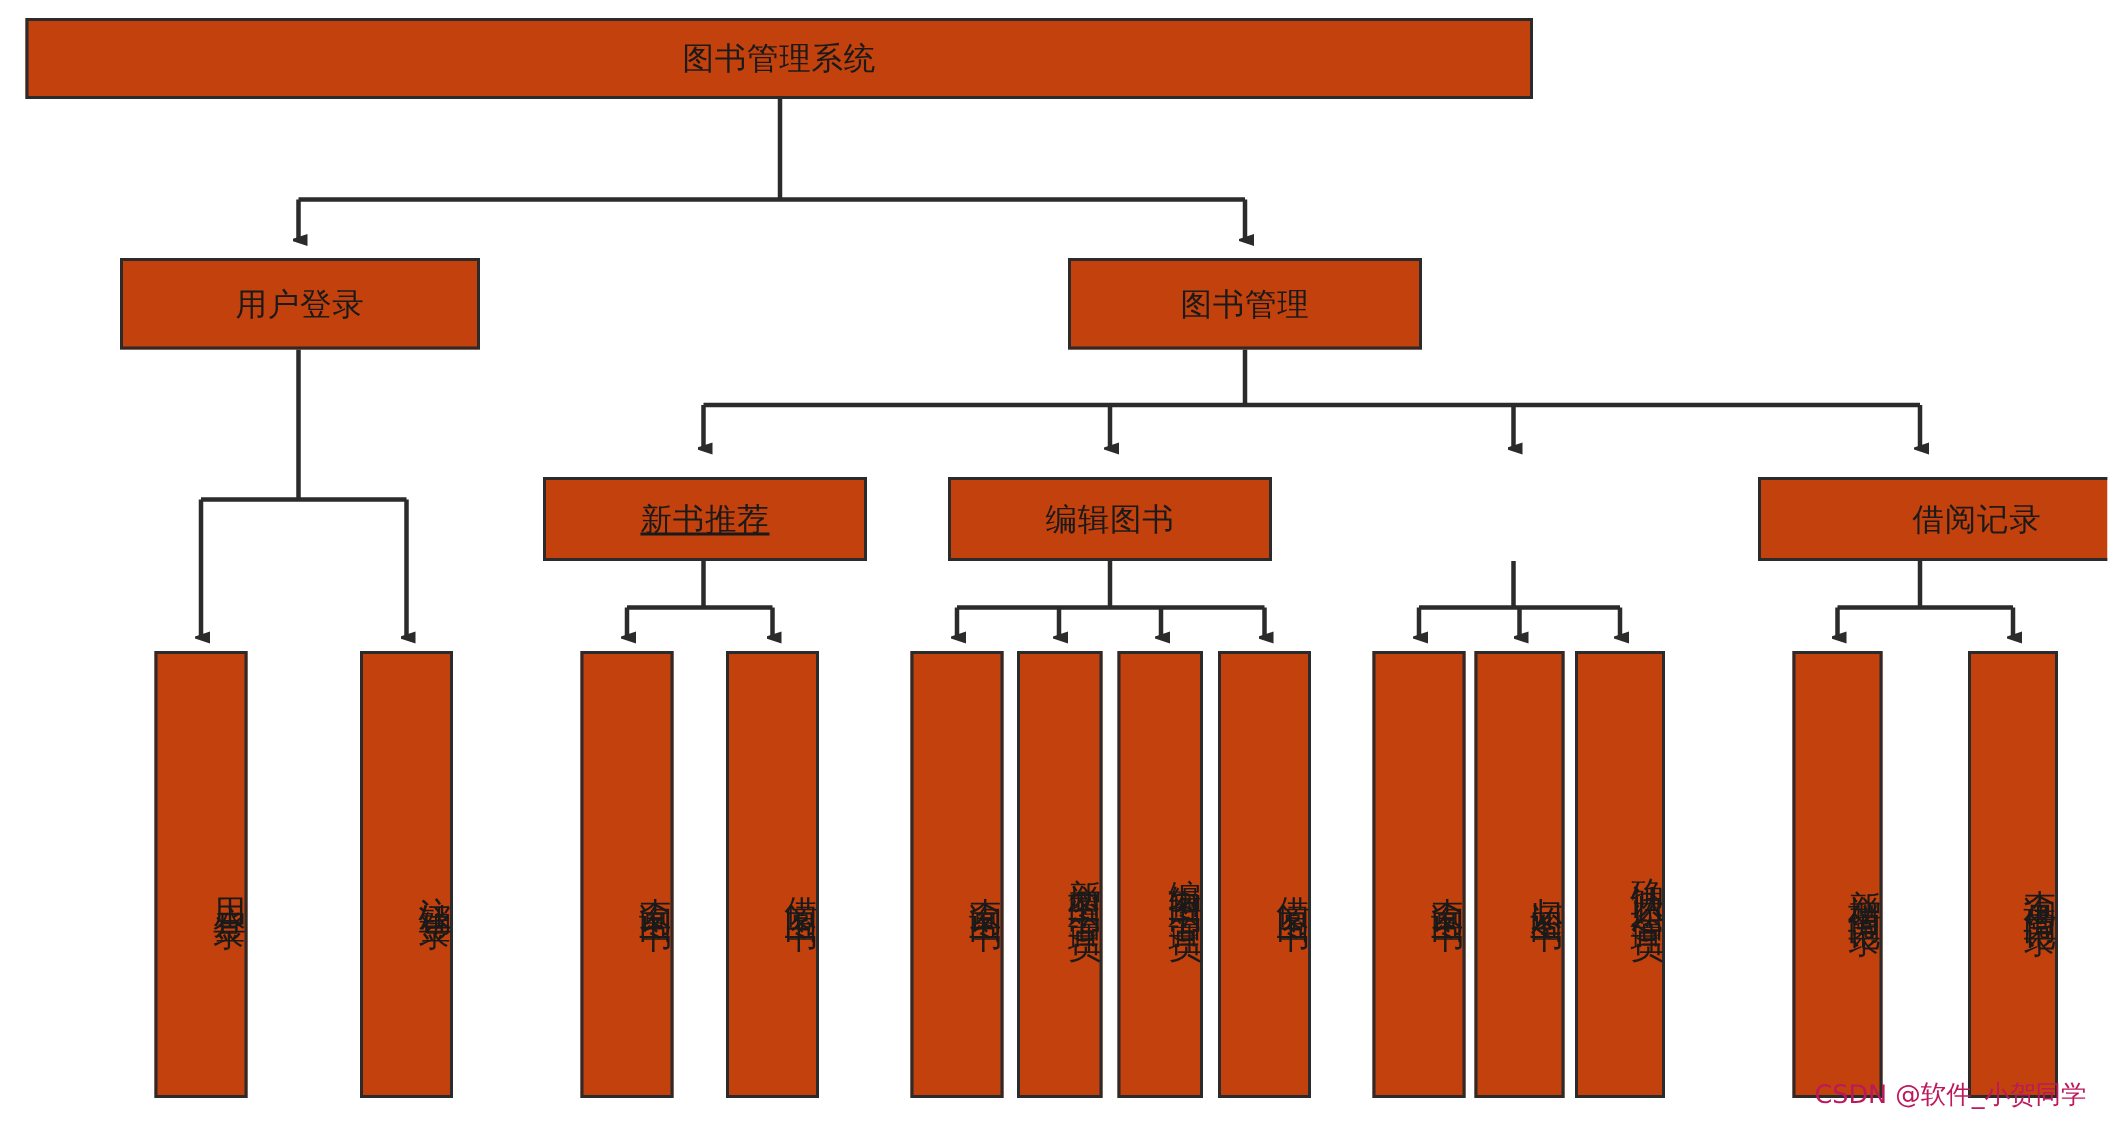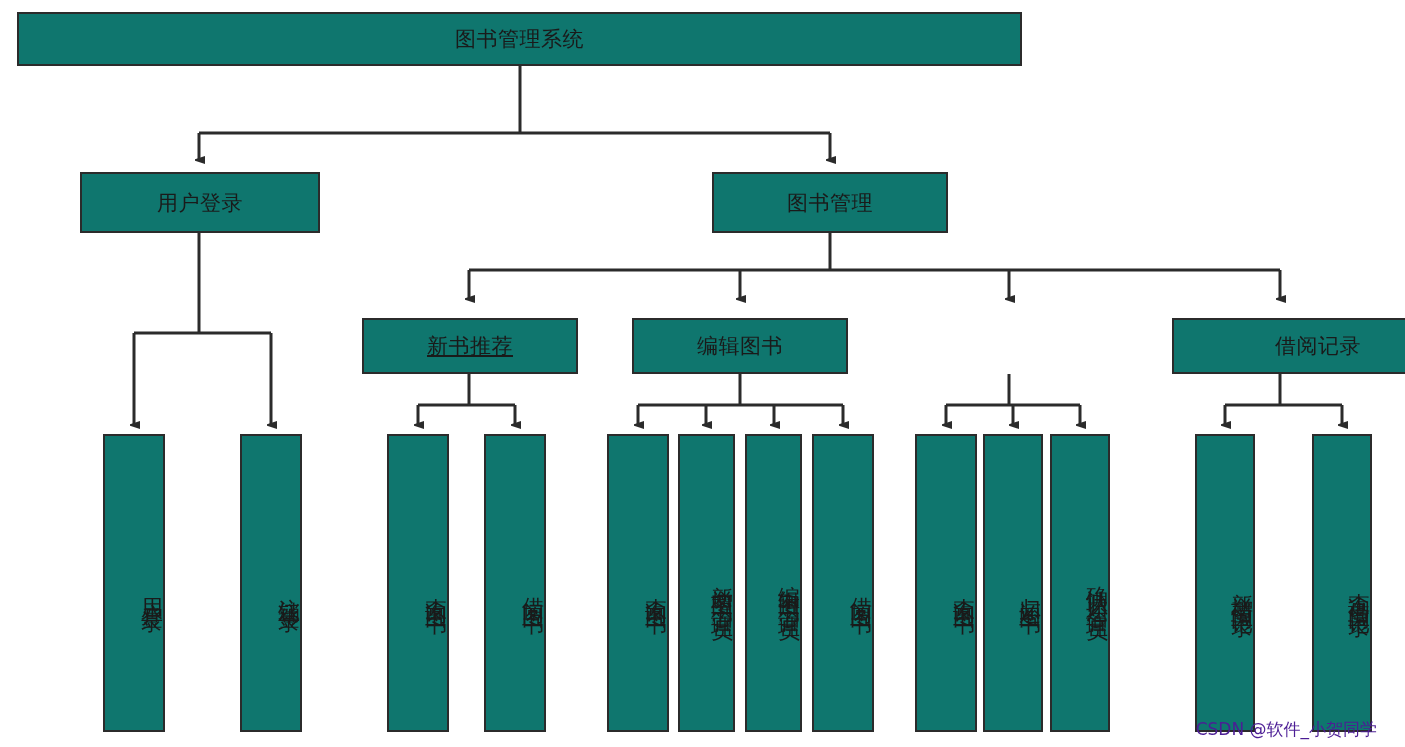--- a/index.html
+++ b/index.html
@@ -18,21 +18,21 @@
   svg.edges{
     position:absolute;
     left:0; top:0;
     width:1405px;
     height:747px;
     pointer-events:none;
   }
   .node{
     position:absolute;
     box-sizing:border-box;
-    background:#0f766e;
+    background:#c2410c;
     border:2px solid #2b2b2b;
     display:flex;
     align-items:center;
     justify-content:center;
     color:#1a1a1a;
   }
   .node.h{
     font-size:21px;
     letter-spacing:0.5px;
   }
@@ -46,24 +46,24 @@
     align-items:flex-start;
     justify-content:center;
   }
   .node.v span{
     writing-mode:vertical-rl;
     text-orientation:upright;
     display:block;
   }
   .watermark{
     position:absolute;
-    right:28px;
+    right:14px;
     bottom:6px;
     font-size:17px;
-    color:#4c1d95;
+    color:#be185d;
     white-space:nowrap;
     user-select:none;
   }
 </style>
 </head>
 <body>
 
 <div id="canvas">
 
   <svg class="edges" viewBox="0 0 1405 747" xmlns="http://www.w3.org/2000/svg">

